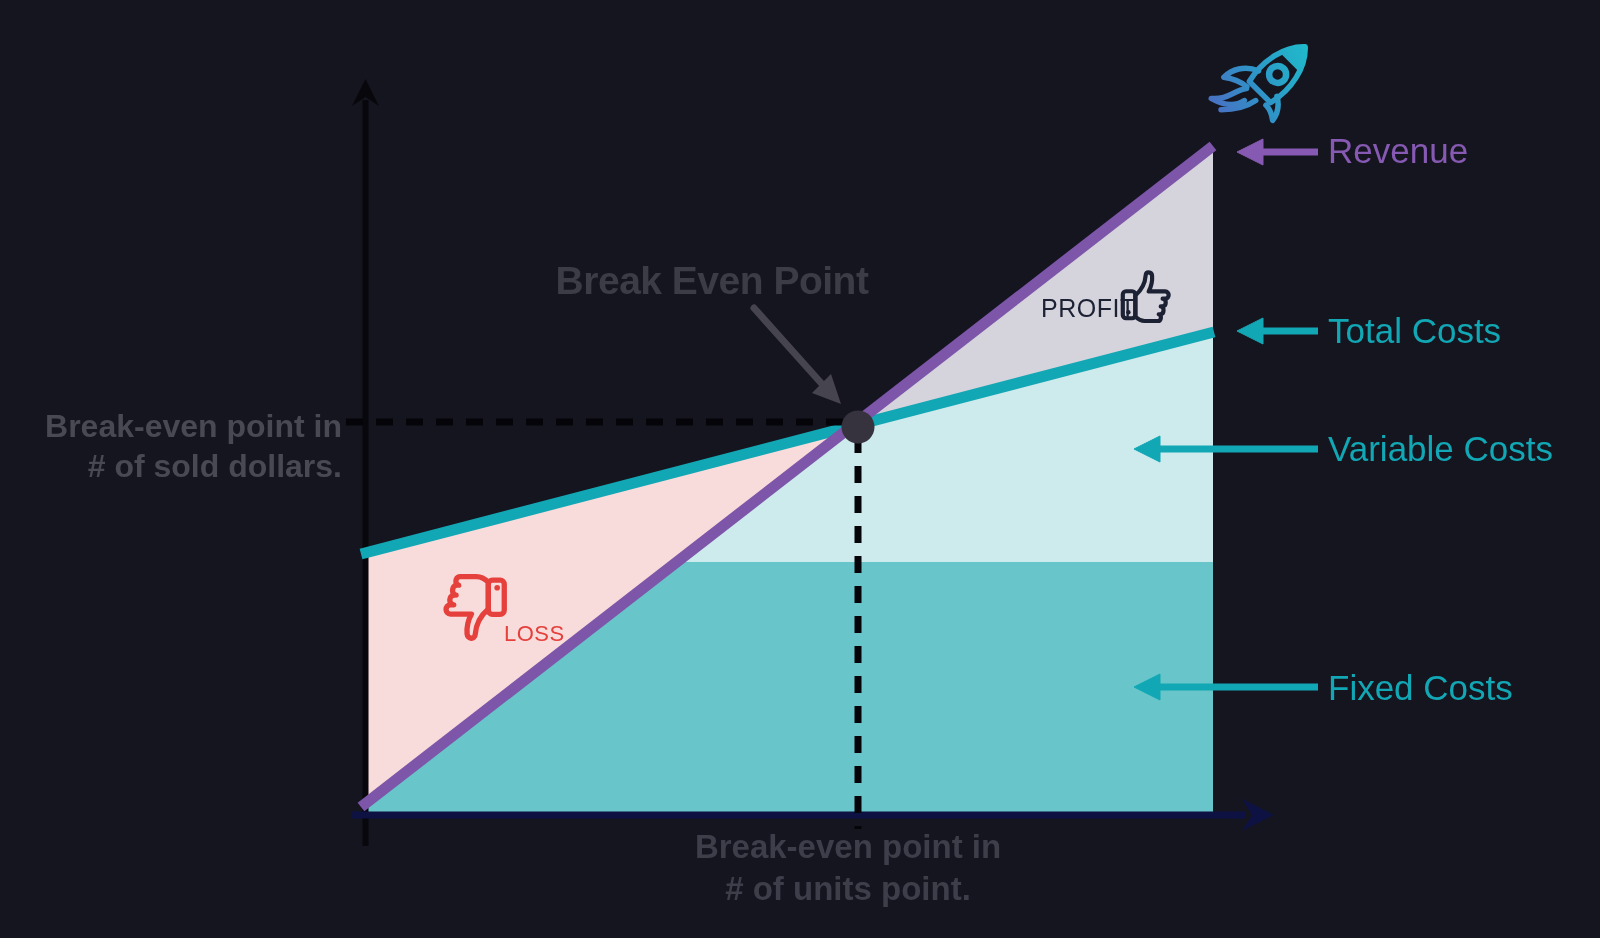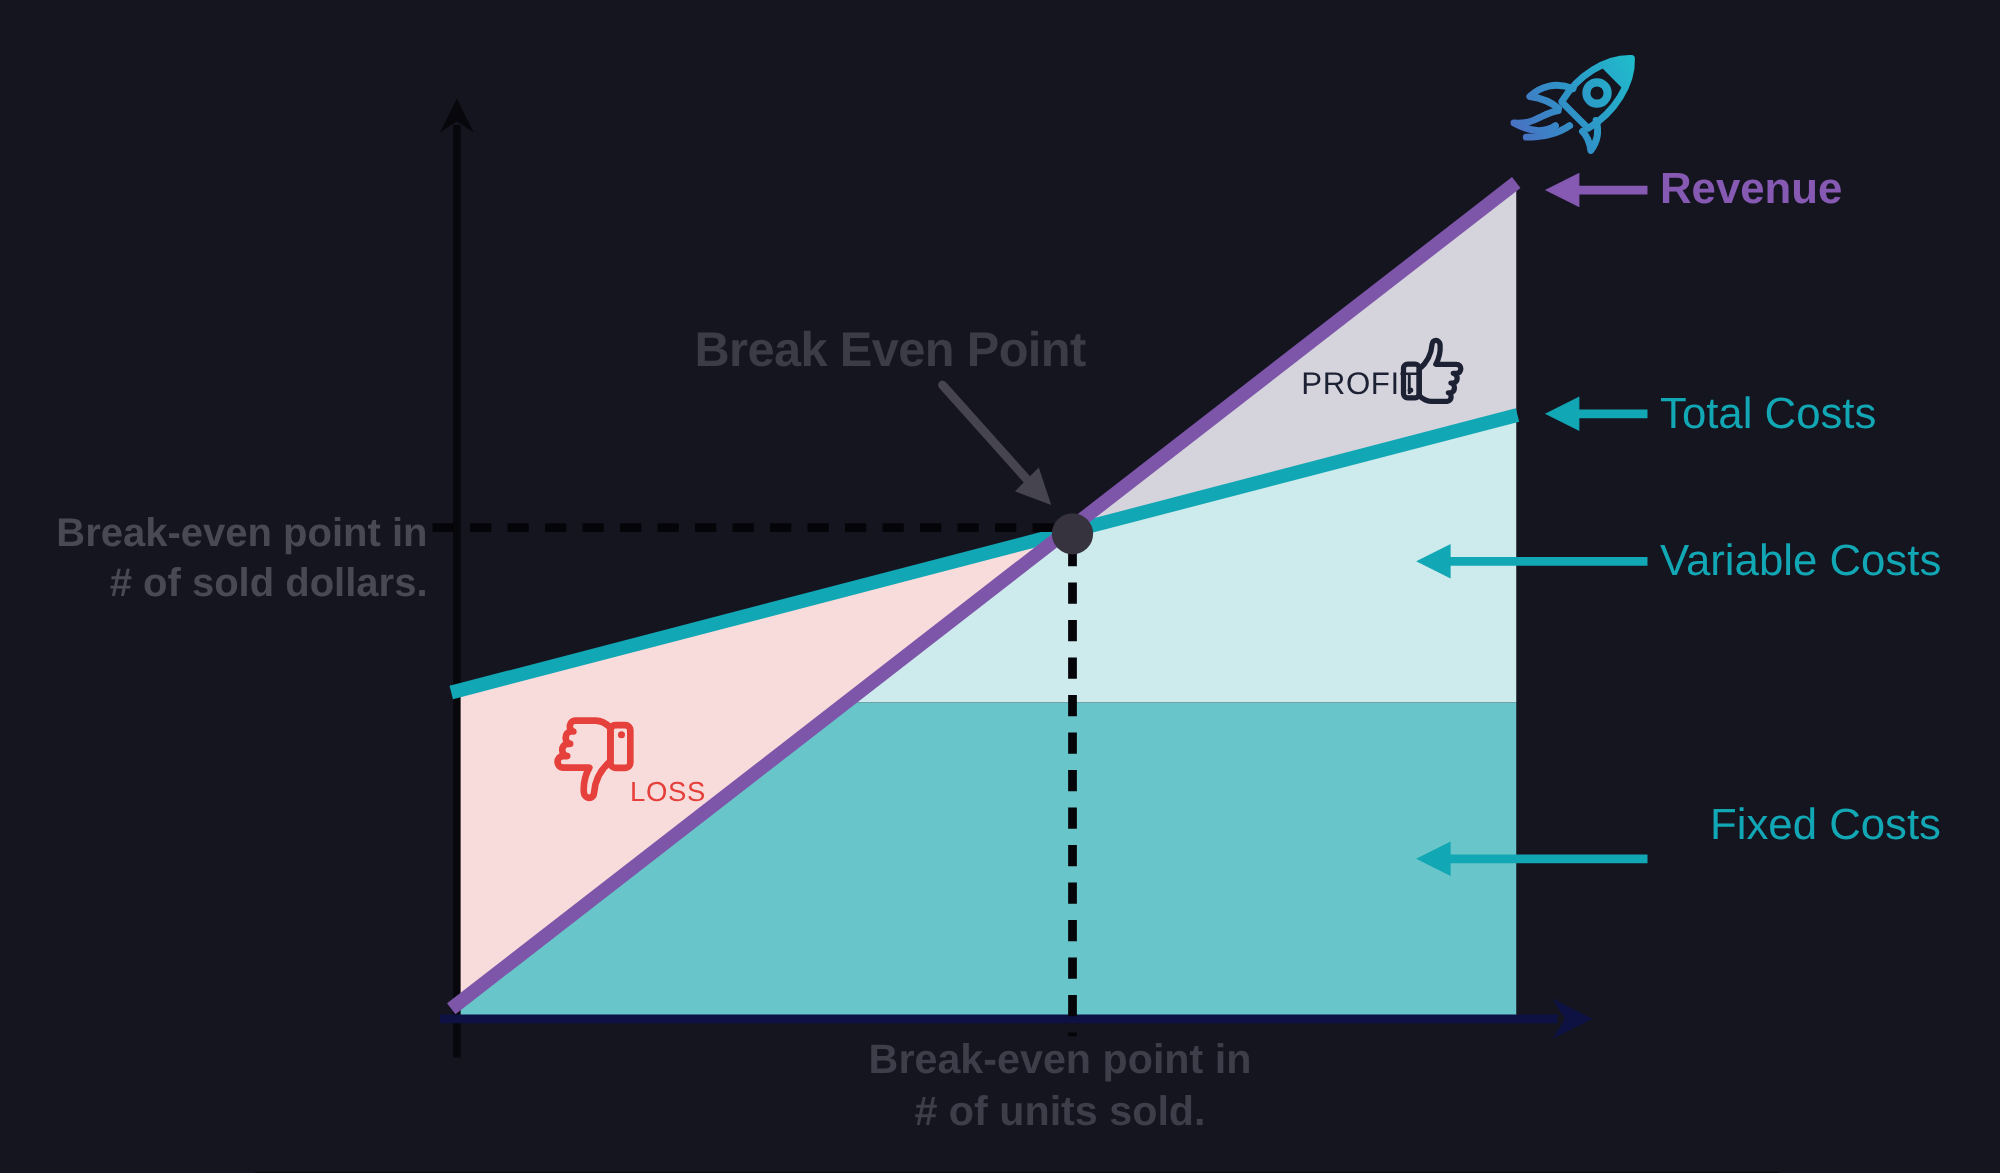--- a/index.html
+++ b/index.html
@@ -53,24 +53,24 @@
     font-size:25px; letter-spacing:0.5px; color: var(--profit-navy, #1c2134);
   }
   .region-label.loss {
     left:504px; top:598px; transform:translateY(-50%);
     font-size:22px; letter-spacing:0.5px; color: var(--red, #e5403c); margin-top: 36px;
   }
   .legend-label {
     position:absolute; left:1328px; transform:translateY(-50%);
     font-size:35px; white-space:nowrap; color: var(--teal, #12a7b4);
   }
-  .legend-label.revenue  { top:151px; color: var(--purple-text, #8659b2); font-weight: bold; }
+  .legend-label.revenue  { top:151px; color: var(--purple-text, #8659b2); }
   .legend-label.total    { top:331px; }
   .legend-label.variable { top:449px; }
-  .legend-label.fixed    { top:660px;margin-left:40px; }
+  .legend-label.fixed    { top:688px; }
 </style>
 </head>
 <body>
 
 <div class="stage">
 
   <svg class="layer" width="1600" height="938" viewBox="0 0 1600 938">
     <defs>
       <linearGradient id="rocketGrad" gradientUnits="userSpaceOnUse" x1="8" y1="-56" x2="-28" y2="56">
         <stop offset="0" stop-color="#1ebdcb"></stop>
@@ -146,21 +146,21 @@
 
   <div class="chart-title">Break Even Point</div>
 
   <div class="axis-label y">
     <span class="line">Break-even point in</span>
     <span class="line"># of sold dollars.</span>
   </div>
 
   <div class="axis-label x">
     <span class="line">Break-even point in</span>
-    <span class="line"># of units sold.</span>
+    <span class="line"># of units point.</span>
   </div>
 
   <div class="region-label profit">PROFIT</div>
   <div class="region-label loss">LOSS</div>
 
   <div class="legend-label revenue">Revenue</div>
   <div class="legend-label total">Total Costs</div>
   <div class="legend-label variable">Variable Costs</div>
   <div class="legend-label fixed">Fixed Costs</div>
 

